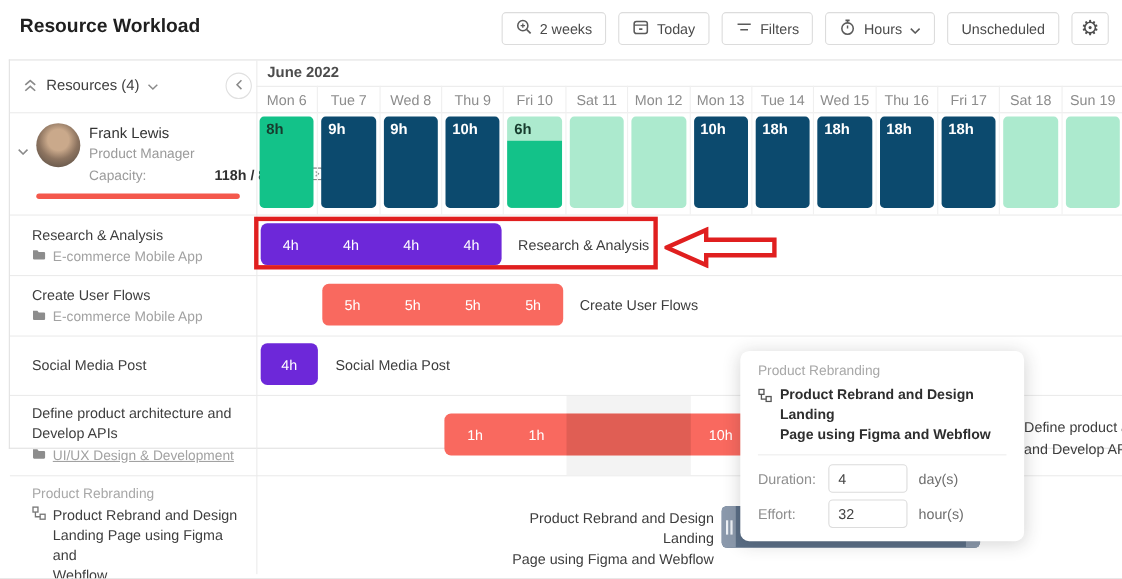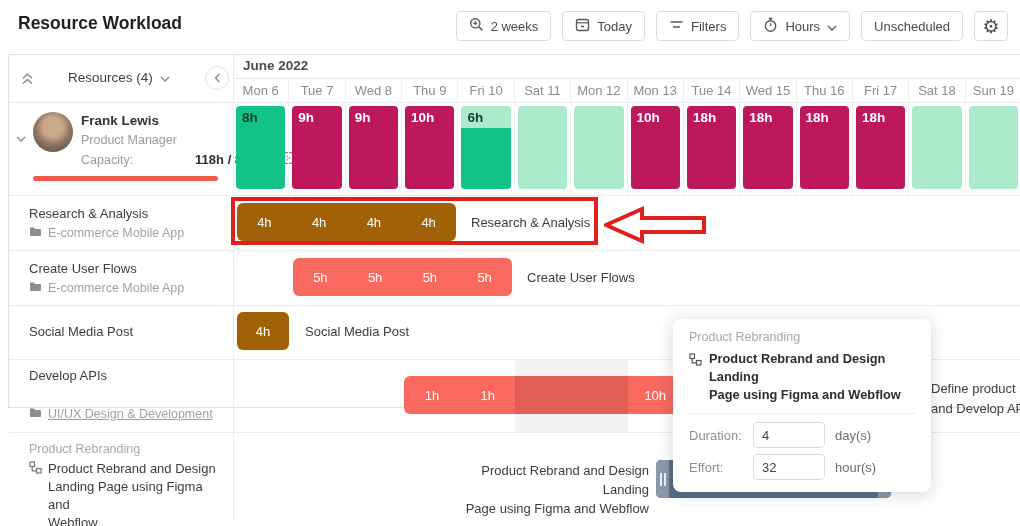--- a/index.html
+++ b/index.html
@@ -23,52 +23,52 @@
 
   .days { position:absolute; left:224px; top:23px; width:788px; height:24px; display:flex; }
   .day { flex:1; display:flex; align-items:center; justify-content:center; font-size:13px; color:#8c8c8c; border-left:1px solid #efefef; }
   .day:first-child { border-left:none; }
 
   
   .cells { position:absolute; left:224px; top:47px; width:788px; height:93px; display:flex; }
   .cellwrap { flex:1; padding:4px 3px 6px 3px; border-left:1px solid #f1f1f1; }
   .cellwrap:first-child { border-left:none; }
   .cell { position:relative; height:100%; border-radius:4px; font-size:13.5px; font-weight:bold; padding:4px 0 0 6px; overflow:hidden; }
-  .cell.over    { background:#be185d; color:#fff; }
+  .cell.over    { background:#0c4a6e; color:#fff; }
   .cell.under   { background:#13c289; color:#173c2e; }
   .cell.empty   { background:#aceace; }
   .cell.partial { background:#aceace; color:#173c2e; }
   .cell.partial .fill { position:absolute; left:0; right:0; bottom:0; height:74%; background:#13c289; }
   .cell span { position:relative; z-index:2; }
 
   
   .sb-header-caret { position:absolute; left:12px; top:16px; }
-  .sb-title { position:absolute; left:33px; top:15px; font-size:13.5px; color:#3f3f3f; display:flex; align-items:center; gap:7px;margin-left:26px; }
+  .sb-title { position:absolute; left:33px; top:15px; font-size:13.5px; color:#3f3f3f; display:flex; align-items:center; gap:7px; }
   .circle-btn { position:absolute; left:196px; top:11px; width:24px; height:24px; border:1px solid #e0e0e0; border-radius:50%;
                 display:flex; align-items:center; justify-content:center; background:#fff; cursor:pointer; }
 
   .res-caret { position:absolute; left:7px; top:73px; }
   .avatar { position:absolute; left:24px; top:57px; width:40px; height:40px; border-radius:50%;
             background:radial-gradient(circle at 50% 38%, #caa98b 0 30%, #8d7460 55%, #4e463e 100%); }
-  .res-name { position:absolute; left:72px; top:58px; font-size:13.5px; font-weight:700; color:#333; }
+  .res-name { position:absolute; left:72px; top:58px; font-size:13.5px; font-weight:400; color:#333; }
   .res-role { position:absolute; left:72px; top:78px; font-size:12.5px; color:#9b9b9b; }
   .res-cap  { position:absolute; left:72px; top:97px; font-size:12.5px; color:#9b9b9b; display:flex; align-items:center; gap:22px; }
   .res-cap b { color:#303030; font-size:13px;margin-left:40px; }
   .cap-bar { position:absolute; left:24px; top:121px; width:185px; height:5px; border-radius:3px; background:#f4584c; }
 
   .t-title { position:absolute; font-size:13px; color:#3e3e3e; line-height:18px; }
   .t-proj  { position:absolute; display:flex; align-items:center; gap:6px; font-size:12.5px; color:#a2a2a2; }
   .t-group { position:absolute; font-size:12.5px; color:#a8a8a8; }
   .t-subrow{ position:absolute; display:flex; gap:6px; }
   .t-subrow .lines { font-size:13px; color:#3e3e3e; line-height:18px; }
 
   
   .bar { position:absolute; height:38px; border-radius:6px; display:flex; align-items:center; color:#fff; font-size:13px; }
   .bar .seg { flex:1; text-align:center; position:relative; z-index:2; }
-  .bar.blue { background:#a16207; }
+  .bar.blue { background:#6d28d9; }
   .bar.red  { background:#f9695f; }
   .bar-label { position:absolute; font-size:13px; color:#3d3d3d; white-space:nowrap; }
   .wk-overlay { position:absolute; top:0; bottom:0; background:rgba(60,20,15,0.13); z-index:1; }
   .wk-band { position:absolute; background:#f3f3f3; }
 
   .clip-label { position:absolute; left:922px; top:324px; width:90px; height:44px; overflow:hidden; }
   .clip-label div { font-size:13px; color:#3d3d3d; line-height:20px; white-space:nowrap; }
 
   .slate-label { position:absolute; left:425px; top:406px; width:215px; text-align:right; font-size:13px; color:#3d3d3d; line-height:19px; }
   .bar.slate { background:#5a6e86; border-radius:5px; font-weight:500; }
@@ -303,20 +303,21 @@
     </div>
     <div class="bar-label" style="left:518px; top:215px;">Create User Flows</div>
 
     <div class="t-title" style="left:20px; top:268px;">Social Media Post</div>
     <div class="bar blue" style="left:228px; top:257px; width:52px;">
       <span class="seg">4h</span>
     </div>
     <div class="bar-label" style="left:296px; top:269px;">Social Media Post</div>
 
     <div class="t-title" style="left:20px; top:312px; width:200px;">
+      <div>Define product architecture and</div>
         <div>Develop APIs</div>
     </div>
     <div class="t-proj" style="left:20px; top:351px;text-decoration:underline;">
       <span><svg width="13" height="12" viewBox="0 0 13 12">
             <path d="M1 2.5 h4 l1.2 1.5 H11 a1 1 0 0 1 1 1 V10 a1 1 0 0 1 -1 1 H2 a1 1 0 0 1 -1 -1 Z" fill="#8d8d8d"></path>
           </svg></span>
       <span>UI/UX Design &amp; Development</span>
     </div>
     <div class="wk-band" style="left:506px; top:305px; width:113px; height:72px;"></div>
     <div class="bar red" style="left:395px; top:321px; width:335px;">

